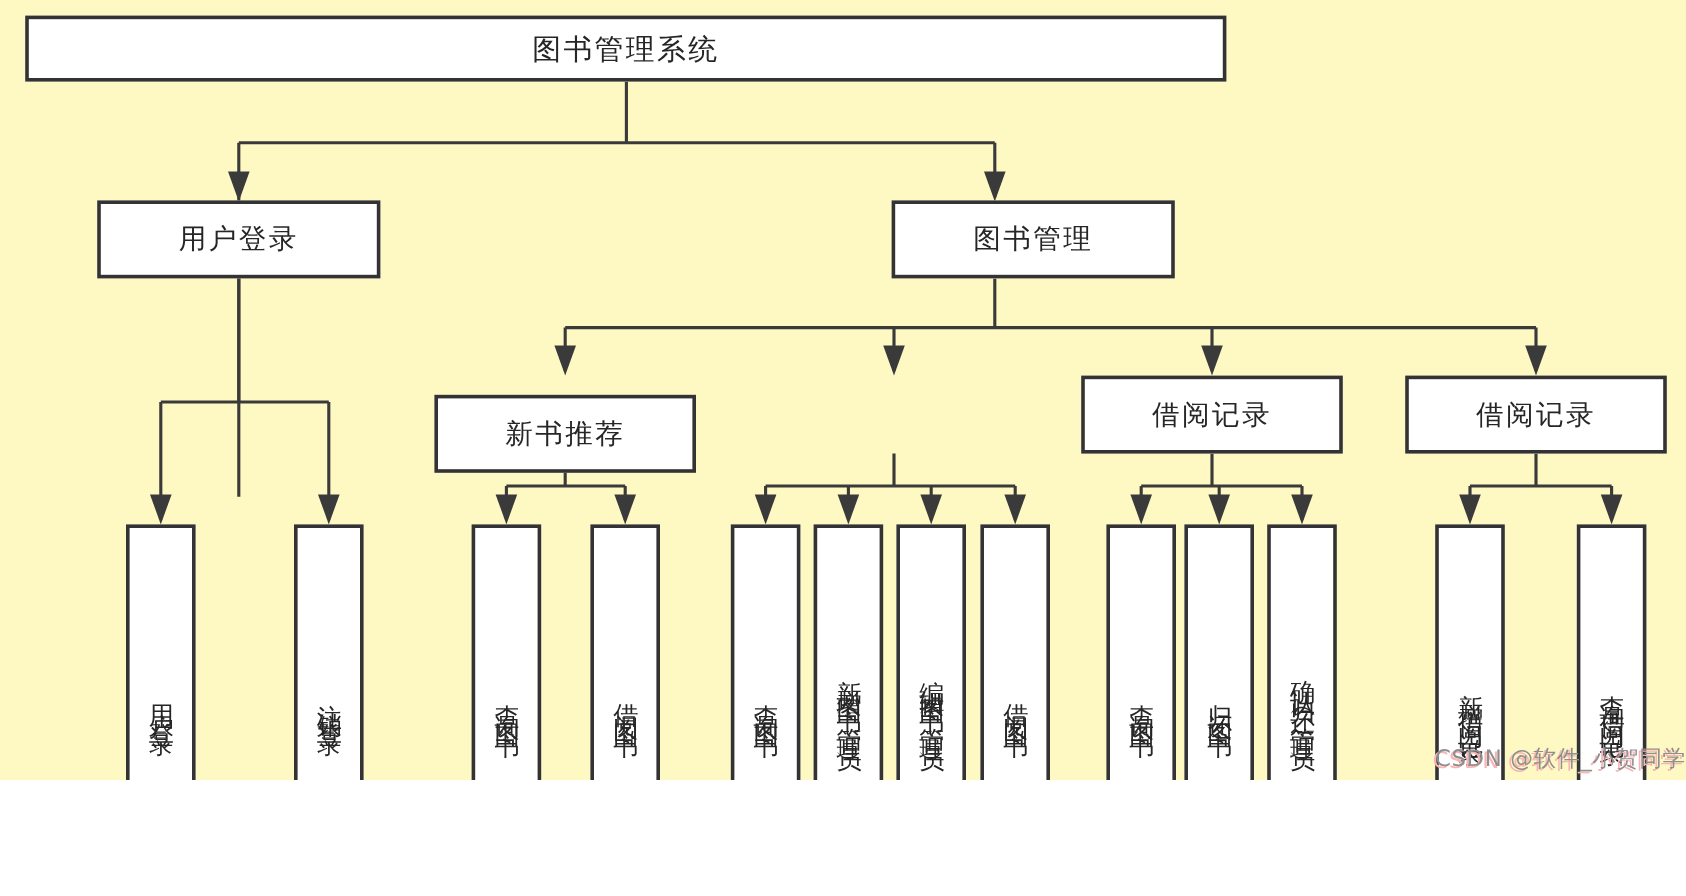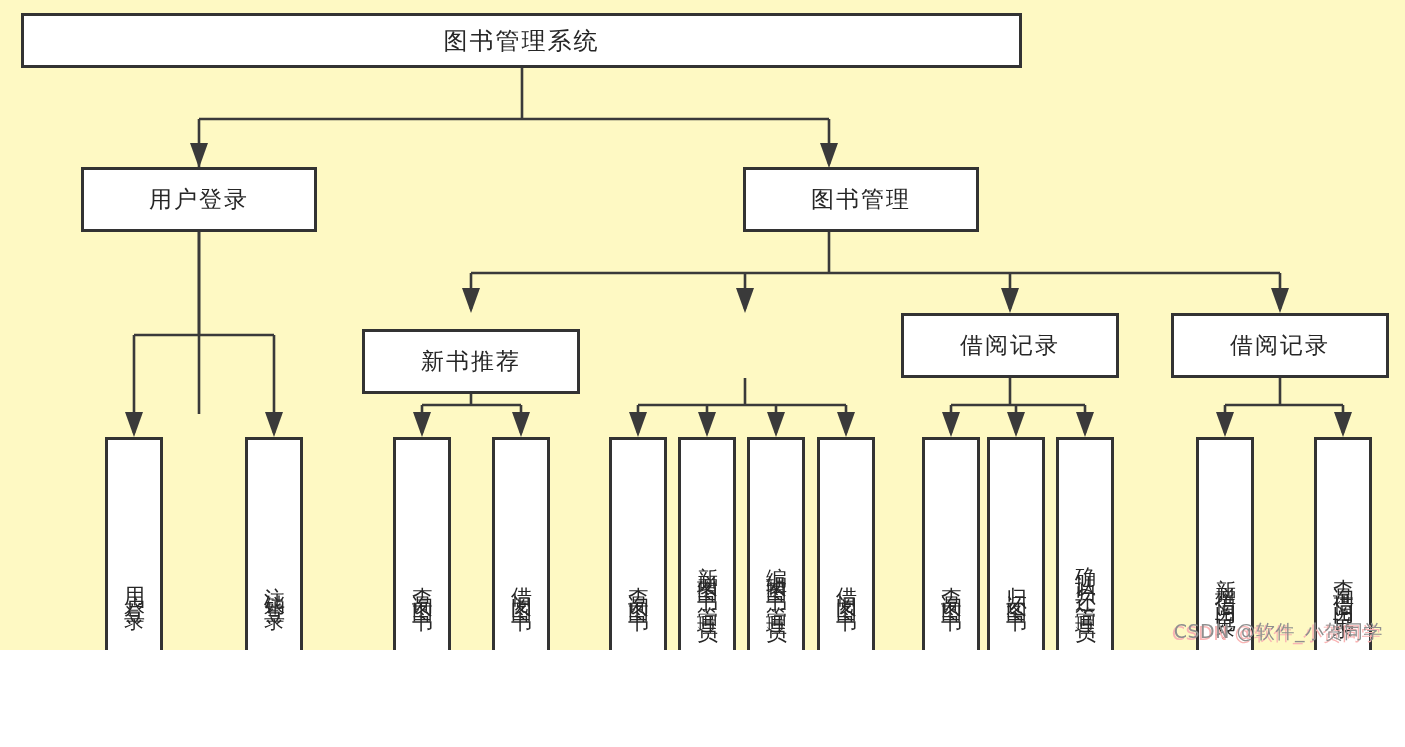--- a/index.html
+++ b/index.html
@@ -32,21 +32,21 @@
   .v-node span {
     writing-mode: vertical-rl;
     text-orientation: mixed;
     font-size: 21px;
     letter-spacing: 8px;
     line-height: 1;
     white-space: nowrap;
   }
   .watermark {
     position: absolute;
-    right: 22px;
+    right: 0;
     bottom: 5px;
     font-size: 19px;
     color: #8f8f8f;
     letter-spacing: 0.5px;
     text-shadow: -2px 2px 0 #f9b4b4;
     white-space: nowrap;
   }
 </style>
 </head>
 <body>

